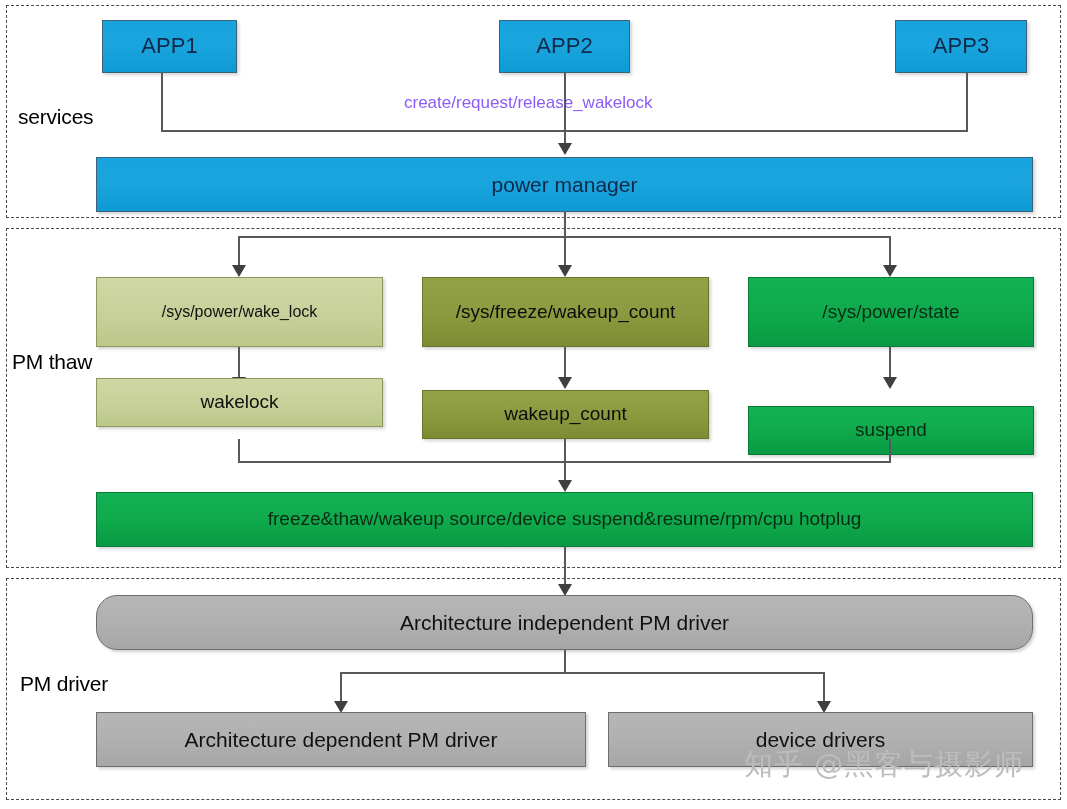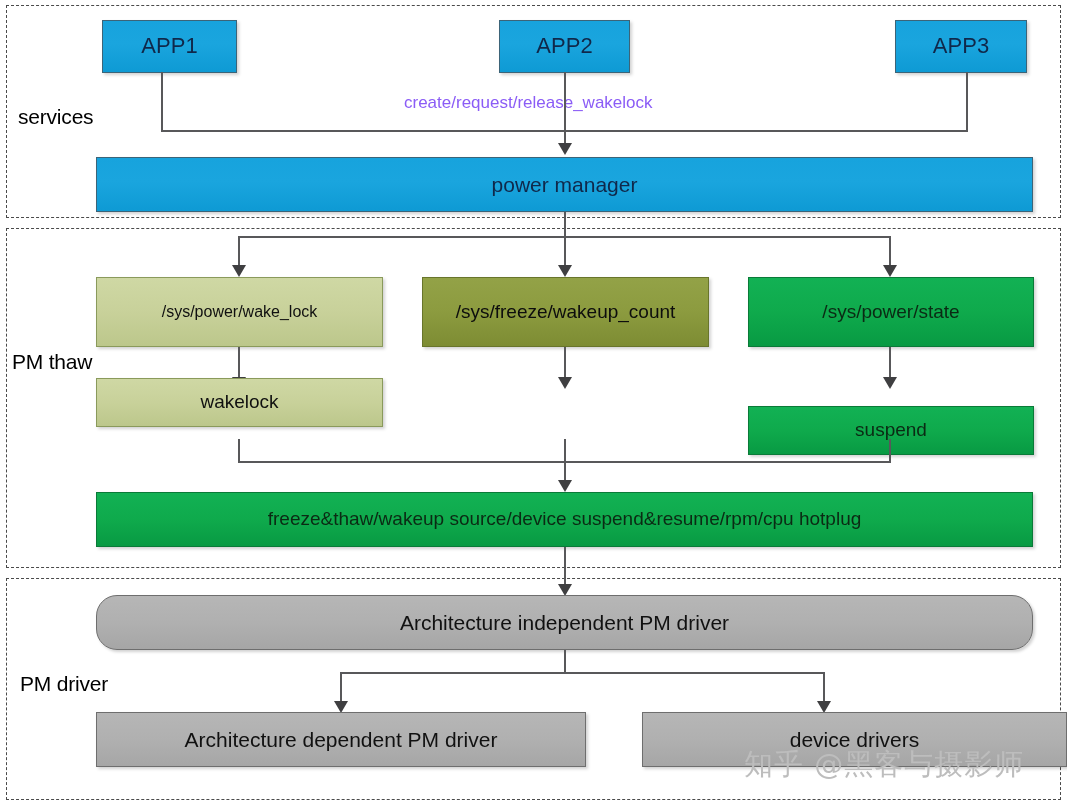--- a/index.html
+++ b/index.html
@@ -180,20 +180,23 @@
 
   <div class="ln-v" style="left:564px; top:347px; height:33px;"></div>
   <div class="arrowhead" style="left:558px; top:377px;"></div>
 
   <div class="ln-v" style="left:889px; top:347px; height:33px;"></div>
   <div class="arrowhead" style="left:883px; top:377px;"></div>
 
   <div class="node n-olive-light" style="left:96px; top:378px; width:287px; height:49px; font-size:19px;">
     <span>wakelock</span>
   </div>
+  <div class="node n-olive-dark" style="left:422px; top:390px; width:287px; height:49px; font-size:19px;">
+    <span>wakeup_count</span>
+  </div>
   <div class="node n-green" style="left:748px; top:406px; width:286px; height:49px; font-size:19px;">
     <span>suspend</span>
   </div>
 
   <div class="ln-v" style="left:238px; top:439px; height:24px;"></div>
   <div class="ln-v" style="left:889px; top:439px; height:24px;"></div>
   <div class="ln-h" style="left:238px; top:461px; width:653px;"></div>
   <div class="ln-v" style="left:564px; top:439px; height:46px;"></div>
   <div class="arrowhead" style="left:558px; top:480px;"></div>
 
@@ -211,19 +214,19 @@
   <div class="ln-v" style="left:564px; top:650px; height:24px;"></div>
   <div class="ln-h" style="left:340px; top:672px; width:484px;"></div>
   <div class="ln-v" style="left:340px; top:672px; height:32px;"></div>
   <div class="arrowhead" style="left:334px; top:701px;"></div>
   <div class="ln-v" style="left:823px; top:672px; height:32px;"></div>
   <div class="arrowhead" style="left:817px; top:701px;"></div>
 
   <div class="node n-gray" style="left:96px; top:712px; width:490px; height:55px; font-size:21px;">
     <span>Architecture dependent PM driver</span>
   </div>
-  <div class="node n-gray" style="left:642px; top:712px; width:425px; height:55px; font-size:21px;">
+  <div class="node n-gray" style="left:608px; top:712px; width:425px; height:55px; font-size:21px;">
     <span>device drivers</span>
   </div>
 
   <div class="watermark" style="left:744px; top:745px;">知乎 @黑客与摄影师</div>
 
 </div>
 
 </body></html>

